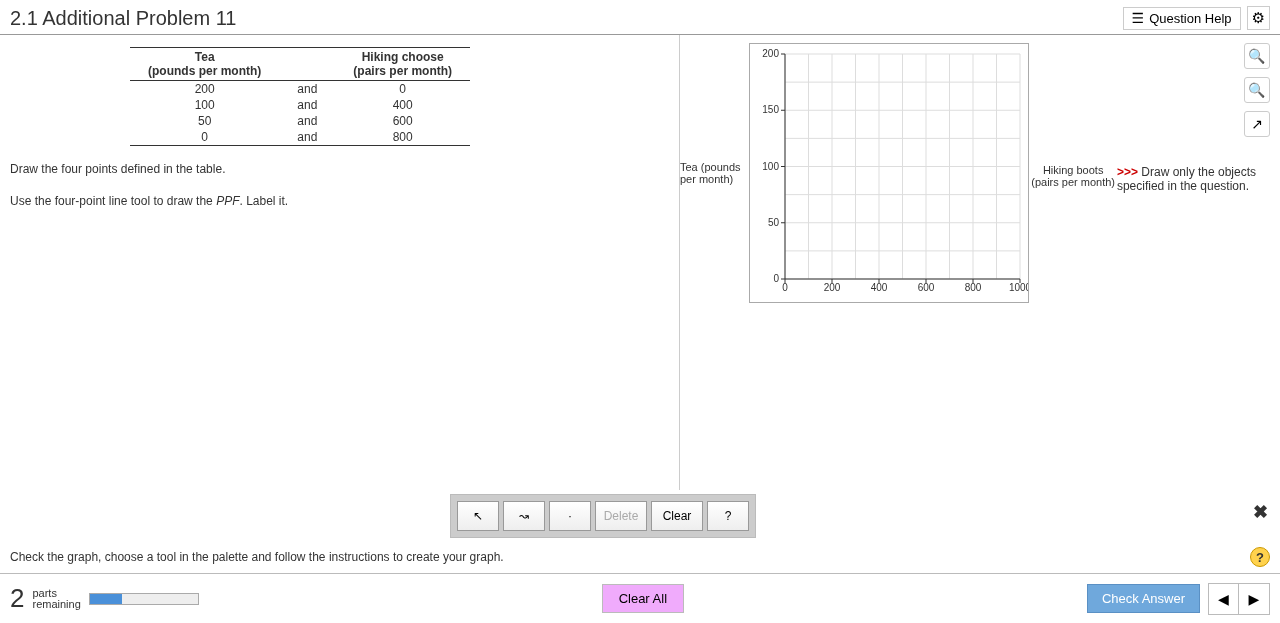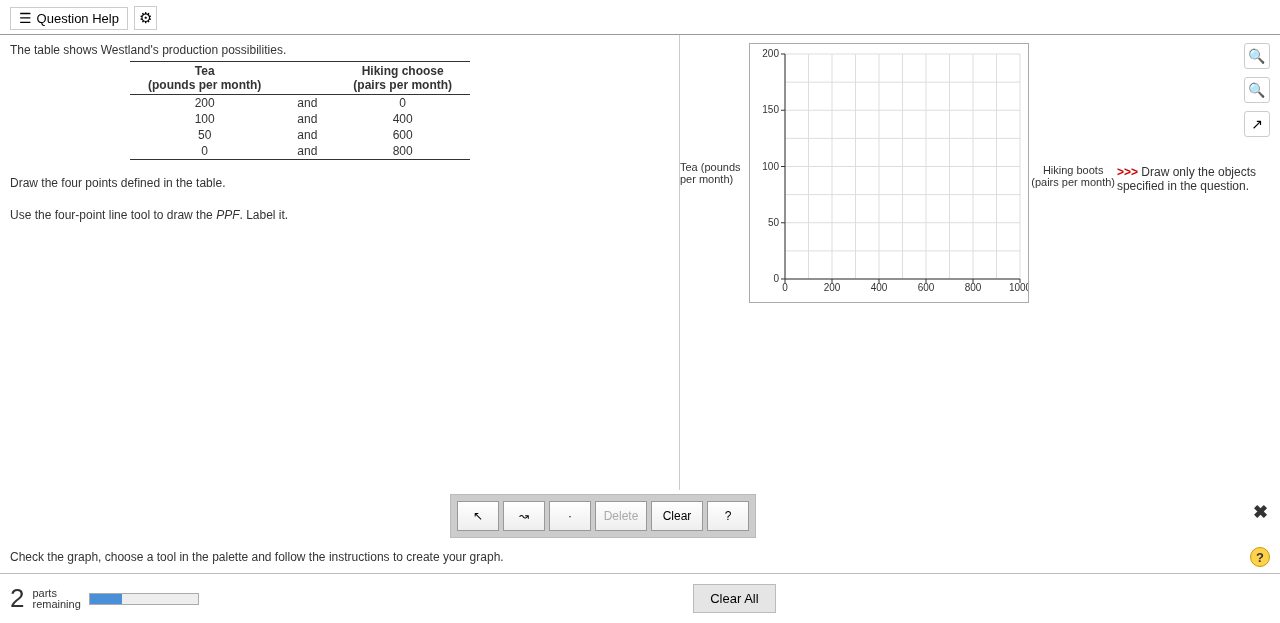--- a/index.html
+++ b/index.html
@@ -41,46 +41,46 @@
   .close-x { position: absolute; right: 12px; top: 10px; font-size: 18px; font-weight: bold; cursor: pointer; color: #333; }
   .instr-row { position: absolute; left: 0; right: 0; bottom: 56px; padding: 0 10px; font-size: 12px; display: flex; justify-content: space-between; align-items: center; }
   .qmark { width: 20px; height: 20px; border-radius: 10px; background: #ffd24d; border: 1px solid #cc9900; display:flex; align-items:center; justify-content:center; font-weight:bold; cursor:pointer; font-size:13px; }
   .footer { position: absolute; left: 0; right: 0; bottom: 0; border-top: 1px solid #bbb; height: 50px; display: flex; align-items: center; padding: 0 10px; justify-content: space-between; }
   .parts { display: flex; align-items: center; gap: 8px; }
   .parts-num { font-size: 26px; font-weight: normal; color: #333; }
   .parts-lbl { font-size: 11px; line-height: 1; }
   .prog { width: 110px; height: 12px; border: 1px solid #aaa; background: #eee; position: relative; }
   .prog-fill { height: 100%; background: #4a90d9; }
   .footer-center { flex: 1; display: flex; justify-content: center; }
-  .clear-all { border: 1px solid #bbb; background: #e5e5e5; padding: 6px 16px; cursor: pointer; font-size: 13px; }
+  .clear-all { border: 1px solid #bbb; background: #f0abfc; padding: 6px 16px; cursor: pointer; font-size: 13px; }
   .footer-right { display: flex; align-items: center; gap: 8px; }
   .check-btn { background: #6fa8dc; color: #fff; border: 1px solid #5a90c4; padding: 6px 14px; cursor: pointer; font-size: 13px; }
   .nav-btns { display: flex; border: 1px solid #bbb; }
   .nav-btn { width: 30px; height: 30px; background: #fff; border: none; cursor: pointer; font-size: 14px; display:flex;align-items:center;justify-content:center; }
   .nav-btn:first-child { border-right: 1px solid #bbb; }
   .list-icon { display:inline-block; font-size:14px; line-height:1; }
 </style>
 </head>
 <body>
 
 <div class="header">
+  <div class="header-title">2.1 Additional Problem 11</div>
   <div class="header-right">
     <button class="qhelp-btn">
       <span class="list-icon">☰</span>
       <span>Question Help</span>
     </button>
     <button class="gear-btn">
       <span>⚙</span>
     </button>
   </div>
 </div>
 
 <div class="main">
   <div class="left-col">
-    <div class="intro">The table shows Westland's production possibilities.</div>
     <table class="ppf-table">
       <thead>
         <tr>
           <th>
             <div>Tea</div>
             <div>(pounds per month)</div>
           </th>
           <th></th>
           <th>
             <div>Hiking choose</div>
@@ -228,13 +228,24 @@
       <div class="parts-lbl">parts</div>
       <div class="parts-lbl">remaining</div>
     </div>
     <div class="prog">
       <div class="prog-fill" id="prog-fill" style="width: 30%;"></div>
     </div>
   </div>
   <div class="footer-center">
     <button class="clear-all">Clear All</button>
   </div>
+  <div class="footer-right">
+    <button class="check-btn">Check Answer</button>
+    <div class="nav-btns">
+      <button class="nav-btn">
+          <span>◀</span>
+        </button>
+      <button class="nav-btn">
+          <span>▶</span>
+        </button>
+    </div>
+  </div>
 </div>
 
 </body></html>

